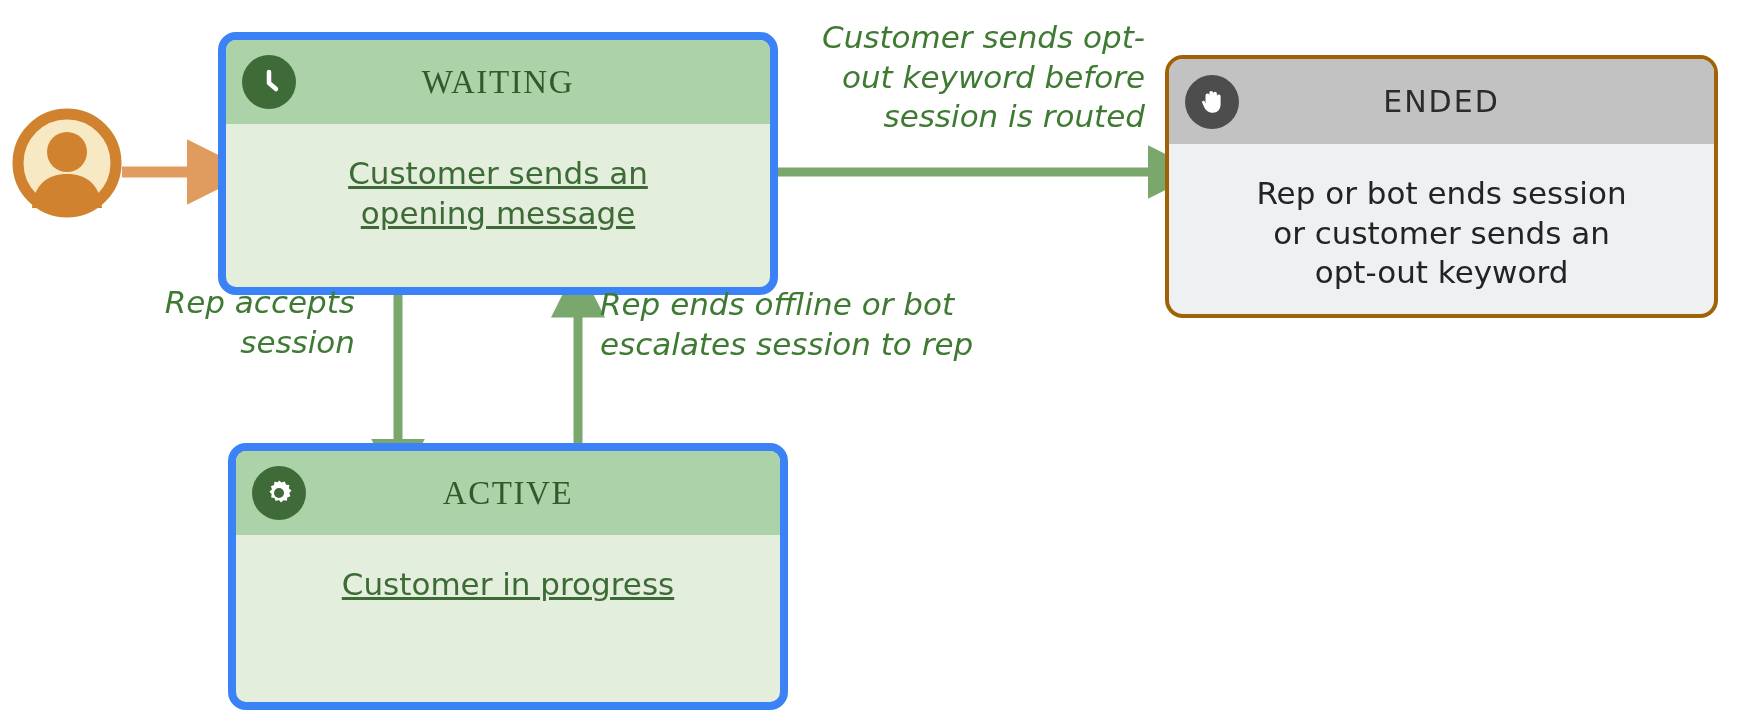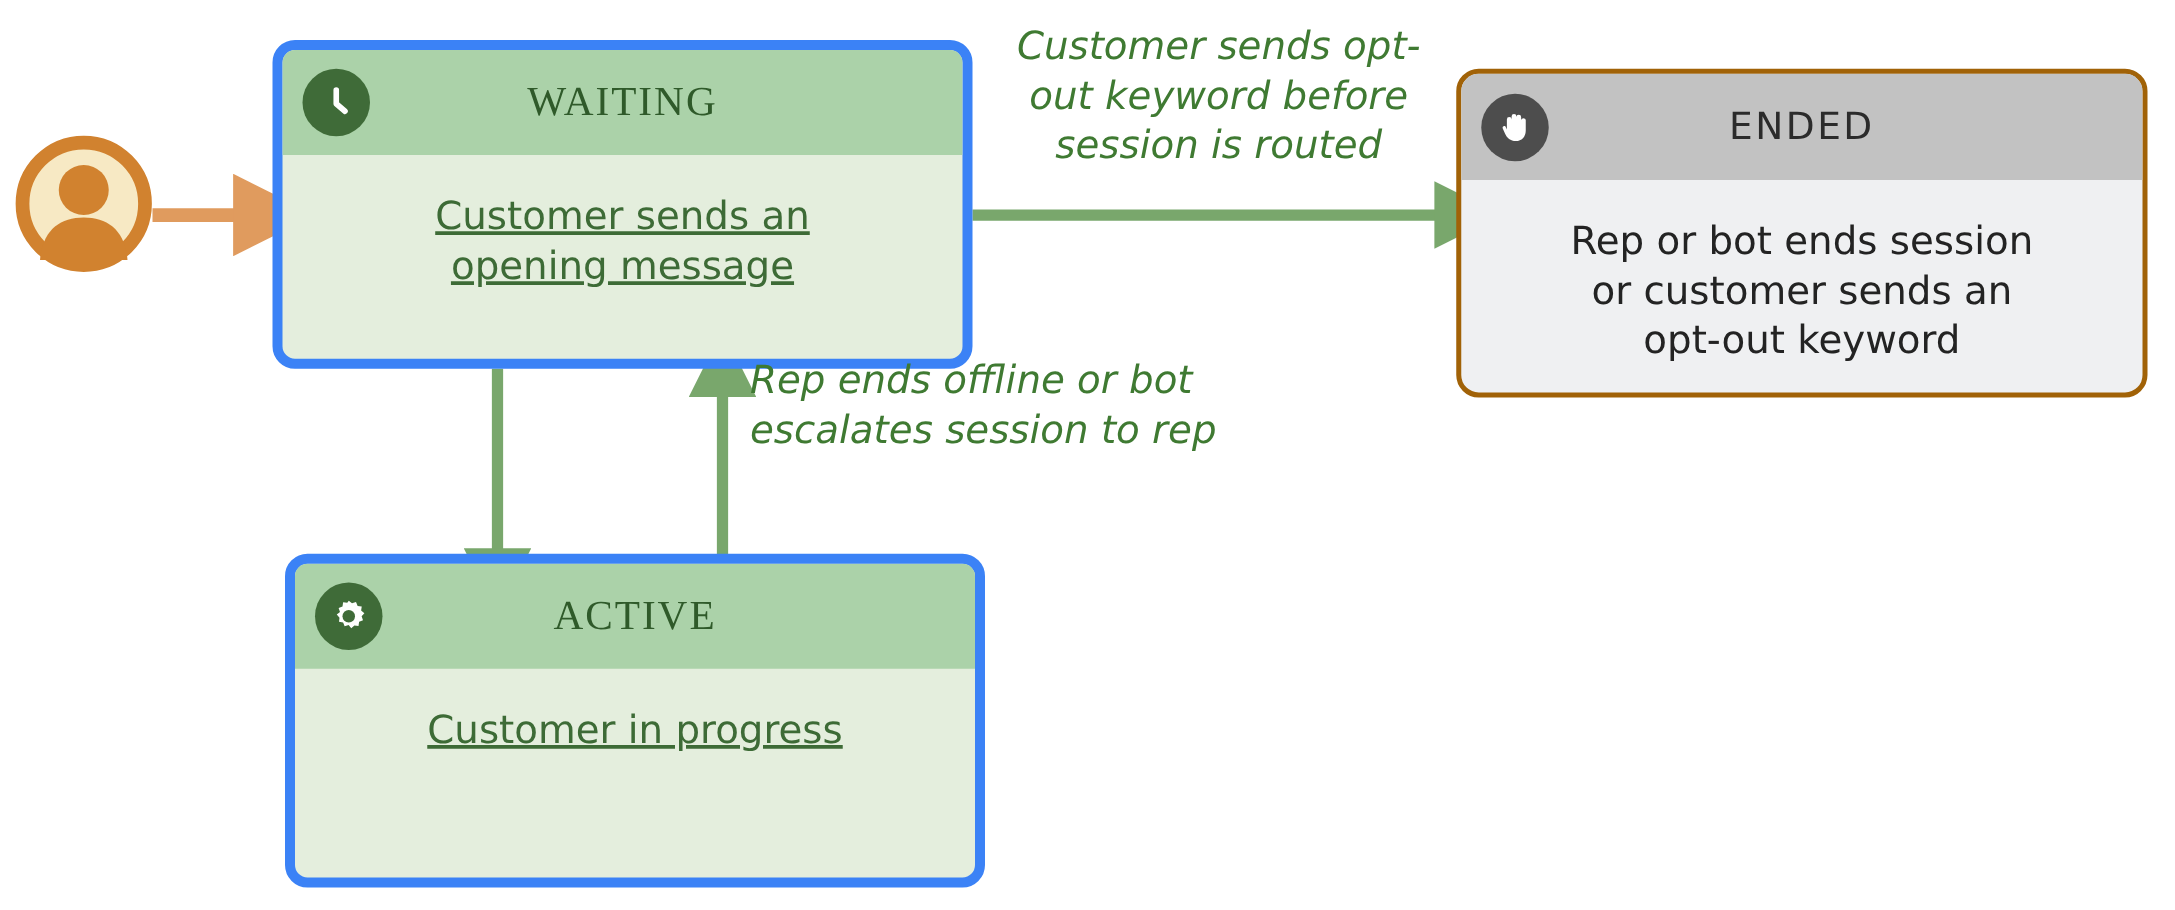--- a/index.html
+++ b/index.html
@@ -113,21 +113,21 @@
   
   .edge-label {
     position: absolute;
     font-family: "DejaVu Sans", sans-serif;
     font-style: italic;
     color: #3f7a32;
     font-size: 31px;
     line-height: 1.28;
     white-space: pre-line;
   }
-  .lbl-optout { left: 805px; top: 18px; width: 340px; text-align: center; }
+  .lbl-optout { left: 805px; top: 18px; width: 340px; text-align: right; }
   .lbl-accept { left: 95px;  top: 283px; width: 260px; text-align: right; }
   .lbl-escalate { left: 600px; top: 285px; width: 420px; text-align: left; }
 </style>
 </head>
 <body>
 
 <div id="canvas">
 
   <svg class="arrow-svg" viewBox="0 0 1740 728" xmlns="http://www.w3.org/2000/svg">
     <defs>
@@ -207,17 +207,19 @@
       <div class="state-body-text gray">Rep or bot ends session
 or customer sends an
 opt-out keyword</div>
     </div>
   </div>
 
   <div class="edge-label lbl-optout">Customer sends opt-
 out keyword before
 session is routed</div>
 
+  <div class="edge-label lbl-accept">Rep accepts
+session</div>
 
   <div class="edge-label lbl-escalate">Rep ends offline or bot
 escalates session to rep</div>
 
 </div>
 
 </body></html>

